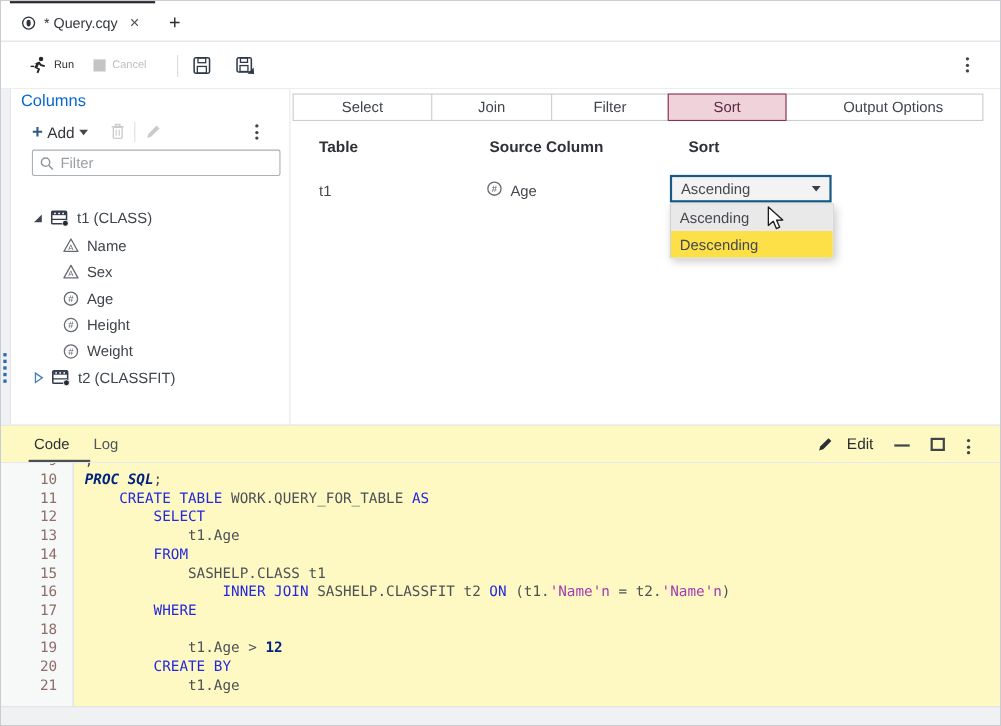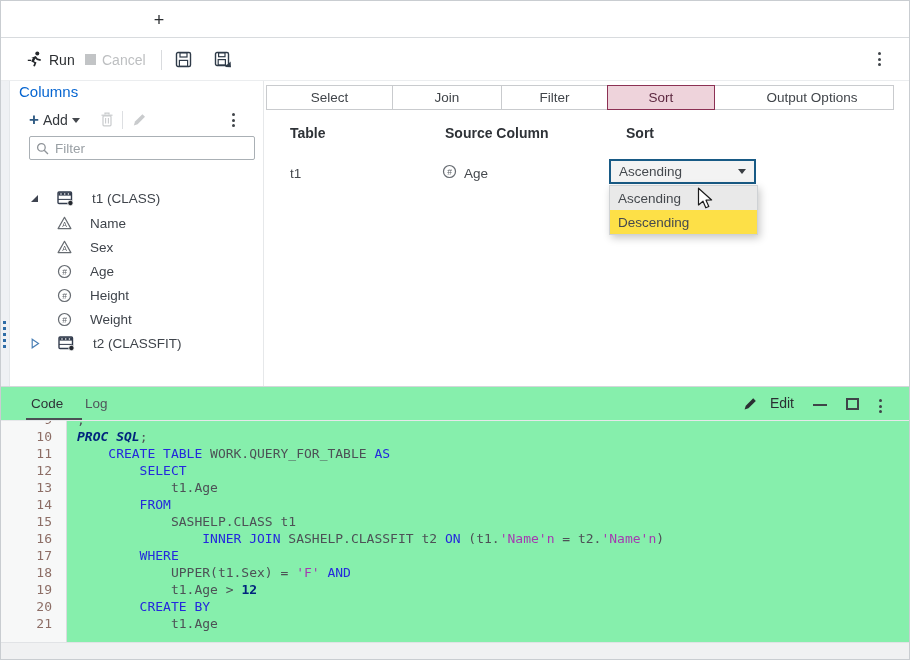--- a/index.html
+++ b/index.html
@@ -12,21 +12,21 @@
   
   .tabbar { position:absolute; top:0; left:0; right:0; height:37px; background:#fff; border-bottom:1px solid #d8dbde; }
   .doc-tab { position:absolute; left:8px; top:0; width:132px; height:37px; border-top:2px solid #26282b;
              display:flex; align-items:center; gap:7px; padding:0 6px 0 10px; cursor:default; }
   .doc-tab .title { font-size:13px; color:#33373c; white-space:nowrap; }
   .doc-tab .close { font-size:15px; color:#4d5156; margin-left:4px; }
   .newtab { position:absolute; left:146px; top:6px; width:24px; height:26px; font-size:18px; color:#2b2e31;
             display:flex; align-items:center; justify-content:center; }
   
   .toolbar { position:absolute; top:37px; left:0; right:0; height:43px; background:#fff; border-bottom:1px solid #ebedef; }
-  .tb-item { position:absolute; top:0; height:43px; display:flex; align-items:center; gap:6px; font-size:14px; }
+  .tb-item { position:absolute; top:0; height:43px; display:flex; align-items:center; gap:6px; font-size:10px; }
   .run { left:26px; color:#2b2e31; }
   .cancel { left:84px; color:#bdbfc1; }
   .cancel .sq { width:11px; height:11px; background:#c2c4c6; }
   .tb-sep { position:absolute; left:160px; top:12px; width:1px; height:20px; background:#d9dbde; }
   .tb-icon { position:absolute; top:13px; }
   .save-i { left:174px; } .saveas-i { left:213px; }
   .kebab { display:flex; flex-direction:column; gap:2.5px; align-items:center; }
   .kebab i { width:3px; height:3px; border-radius:50%; background:#3f4449; display:block; }
   .tb-kebab { position:absolute; right:28px; top:14px; }
   
@@ -40,21 +40,21 @@
   .add-plus { font-size:17px; color:#2f5a83; font-weight:bold; line-height:20px; }
   .caret-down { width:0; height:0; border-left:4px solid transparent; border-right:4px solid transparent; border-top:5px solid #44484d; }
   .act-trash { position:absolute; left:99px; top:4px; }
   .act-sep { position:absolute; left:121px; top:3px; width:1px; height:18px; background:#dddfe2; }
   .act-pencil { position:absolute; left:131px; top:4px; }
   .col-kebab { position:absolute; left:231px; top:5px; }
   .filter-box { position:absolute; left:28px; top:55px; width:226px; height:24px; border:1px solid #aab0b5; border-radius:2px;
                 display:flex; align-items:center; gap:6px; padding:0 6px; background:#fff; }
   .filter-box input { border:none; outline:none; flex:1; font-size:13.5px; font-family:"Liberation Sans",sans-serif; color:#3c4046; background:transparent; }
   .filter-box input::placeholder { color:#9aa0a5; }
-  .tree-row { position:absolute; height:24px; display:flex; align-items:center; gap:18px; font-size:13.5px; color:#3f444b; }
+  .tree-row { position:absolute; height:24px; display:flex; align-items:center; gap:7px; font-size:13.5px; color:#3f444b; }
   .t-root { left:30px; } .t-child { left:56px; }
   .tri-exp { width:0; height:0; border-bottom:7px solid #3e4450; border-left:7px solid transparent; margin-right:1px; }
   .vdiv { position:absolute; left:262px; top:0; bottom:0; width:1px; background:#e6e8ea; }
   
   .qtabs { position:absolute; left:265px; top:4px; height:25px; display:flex; }
   .qtab { height:25px; border:1px solid #c9cbce; margin-left:-1px; background:#fff; color:#41454a; font-size:13.5px;
           display:flex; align-items:center; justify-content:center; }
   .qtab:first-child { margin-left:0; }
   .qt0 { width:127px; } .qt1 { width:110px; } .qt2 { width:107px; } .qt3 { width:108px; } .qt4 { width:180px;padding-left:16px; }
   .qtab.active { background:#eed3db; border:1px solid #8c3154; color:#5d2840; z-index:2; }
@@ -68,21 +68,21 @@
   .select-box { position:absolute; left:608px; top:78px; width:147px; height:25px; background:#f3f3f3;
                 border:2px solid #185a85; display:flex; align-items:center; padding:0 8px; }
   .select-box .val { flex:1; font-size:13.5px; color:#45494e; }
   .select-box .caret-down { border-top-color:#3a3e43; }
   .dd-list { position:absolute; left:608px; top:104px; width:149px; background:#fff; border:1px solid #cfd2d5;
              box-shadow:2px 3px 8px rgba(0,0,0,.22); z-index:5; }
   .dd-opt { height:24px; display:flex; align-items:center; padding:0 8px; font-size:13.5px; color:#45494e; background:#fde047; }
   .dd-opt.hl { background:#e9e9e9; }
   .cursor { position:absolute; left:696px; top:106px; z-index:9; }
   
-  .codepanel { position:absolute; top:386px; left:0; right:0; bottom:0; background:#86efac; }
+  .codepanel { position:absolute; top:386px; left:0; right:0; bottom:0; background:#fef9c3; }
   .code-head { position:absolute; top:0; left:0; right:0; height:34px; border-bottom:1px solid #e6e8ea; }
   .ch-tab { position:absolute; top:9px; font-size:13.5px; }
   .ch-code { left:30px; color:#2e3237; }
   .ch-log { left:84px; color:#50555b; }
   .ch-underline { position:absolute; left:25px; top:31px; width:56px; height:2px; background:#4b5055; }
   .ch-edit { position:absolute; right:115px; top:8px; display:flex; align-items:center; gap:12px; font-size:14px; color:#2b2f33; }
   .ch-min { position:absolute; right:82px; top:17px; width:14px; height:2px; background:#3f4449; }
   .ch-max { position:absolute; right:50px; top:11px; width:13px; height:12px; border:2px solid #3f4449; }
   .ch-kebab { position:absolute; right:27px; top:12px; }
   .code-body { position:absolute; top:34px; left:0; right:0; bottom:17px; overflow:hidden; }
@@ -98,20 +98,30 @@
   .tk-num { color:#00247d; font-weight:bold; }
   .code-foot { position:absolute; bottom:0; left:0; right:0; height:17px; background:#f0f1f2; border-top:1px solid #e1e3e6; }
   svg { display:block; }
 </style>
 </head>
 <body>
 
 <div class="app">
 
   <div class="tabbar">
+    <div class="doc-tab">
+      <span>
+        <svg width="14" height="14" viewBox="0 0 14 14">
+            <circle cx="7" cy="7" r="5.4" fill="none" stroke="#2f3338" stroke-width="1.2"></circle>
+            <ellipse cx="7" cy="7" rx="1.9" ry="3.1" fill="#2f3338"></ellipse>
+          </svg>
+      </span>
+      <span class="title">* Query.cqy</span>
+      <span class="close">×</span>
+    </div>
     <div class="newtab">+</div>
   </div>
 
   <div class="toolbar">
     <div class="tb-item run">
       <span>
         <svg width="16" height="17" viewBox="0 0 16 17">
             <circle cx="10.3" cy="2.6" r="2" fill="#24272b"></circle>
             <path d="M4.2 6.9 L8.7 4.9 L10.7 7.5 L13.9 8.3 L13.5 9.9 L9.8 9 L8.4 7.5 L7 10.3 L9.5 11.5 L7.9 15.6 L6.2 15 L7.4 12 L4.3 10.6 L5.8 7 Z" fill="#24272b"></path>
             <rect x="0.8" y="8.7" width="3.4" height="1.3" fill="#24272b"></rect>
@@ -366,21 +376,20 @@
           <div class="code-line">
             <span class="lineno">16</span>
             <span class="codetext"><span class="tk-kw2">                INNER JOIN </span><span class="tk-id">SASHELP.CLASSFIT t2 </span><span class="tk-kw2">ON </span><span class="tk-id">(t1.</span><span class="tk-str">'Name'n</span><span class="tk-id"> = t2.</span><span class="tk-str">'Name'n</span><span class="tk-id">)</span></span>
           </div>
           <div class="code-line">
             <span class="lineno">17</span>
             <span class="codetext"><span class="tk-kw2">        WHERE</span></span>
           </div>
           <div class="code-line">
             <span class="lineno">18</span>
-            <span class="codetext"><span class="tk-id">            UPPER(t1.Sex) = </span><span class="tk-str">'F' </span><span class="tk-kw2">AND</span></span>
           </div>
           <div class="code-line">
             <span class="lineno">19</span>
             <span class="codetext"><span class="tk-id">            t1.Age &gt; </span><span class="tk-num">12</span></span>
           </div>
           <div class="code-line">
             <span class="lineno">20</span>
             <span class="codetext"><span class="tk-kw2">        CREATE BY</span></span>
           </div>
           <div class="code-line">

